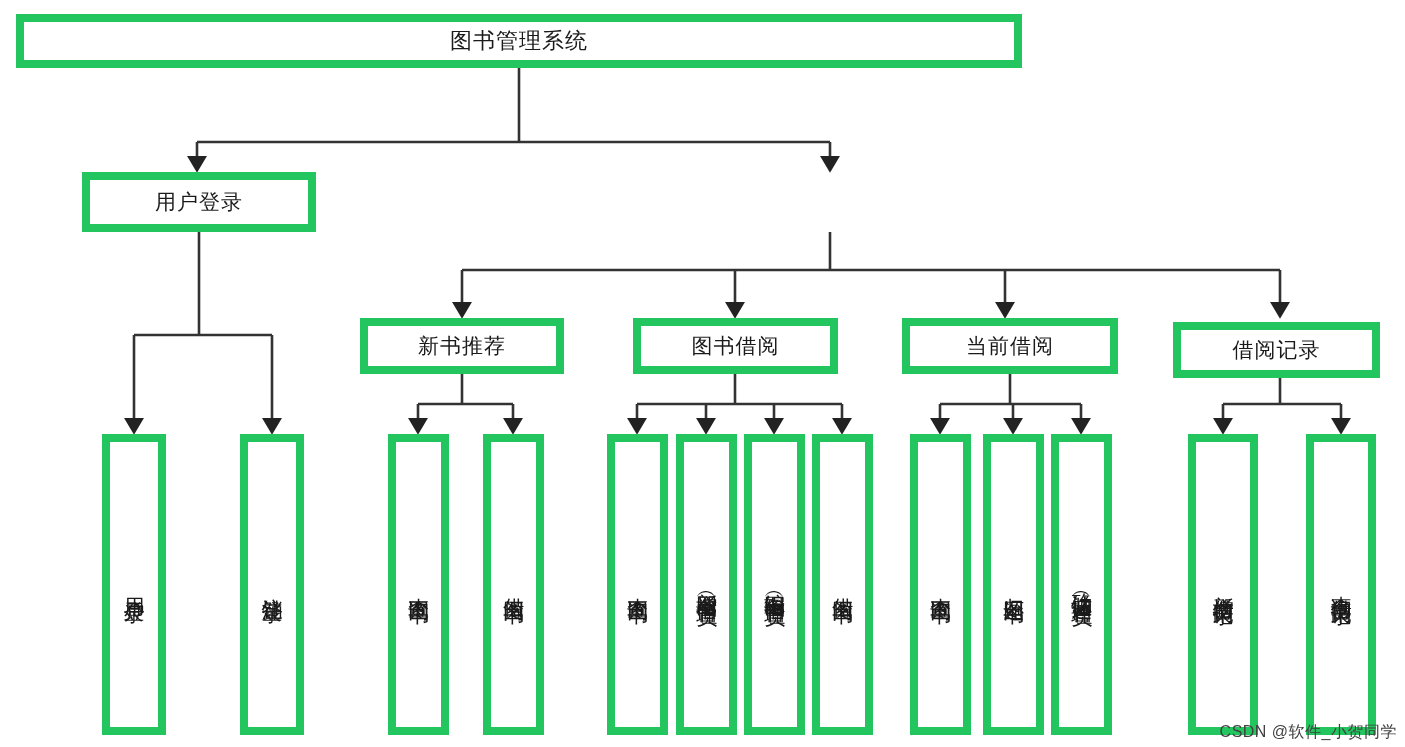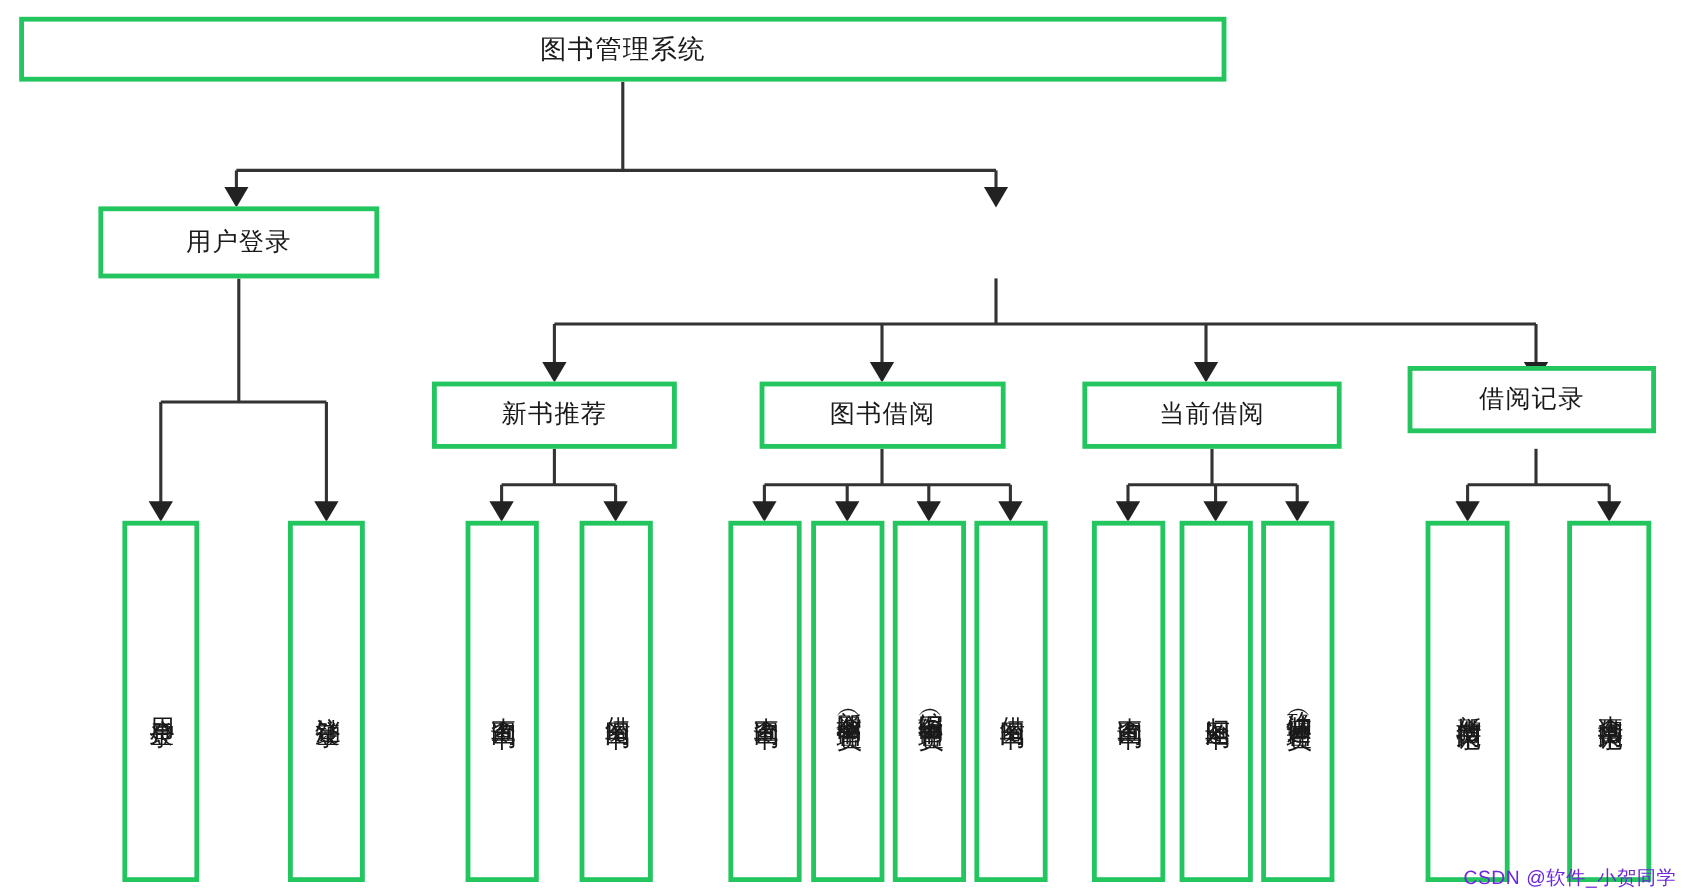--- a/index.html
+++ b/index.html
@@ -22,21 +22,21 @@
     left: 0;
     top: 0;
     width: 1405px;
     height: 747px;
     pointer-events: none;
   }
   .node {
     position: absolute;
     box-sizing: border-box;
     background: #ffffff;
-    border: 4px solid #22c55e;
+    border: 8px solid #22c55e;
     display: flex;
     align-items: center;
     justify-content: center;
     color: #1a1a1a;
     z-index: 2;
   }
   .node-h {
     font-size: 21px;
     letter-spacing: 1px;
     line-height: 1.2;
@@ -53,21 +53,21 @@
     padding: 4px 0;
   }
   .node-title {
     font-size: 22px;
   }
   #watermark {
     position: absolute;
     right: 8px;
     bottom: 4px;
     font-size: 16px;
-    color: #6d28d9;
+    color: #404040;
     letter-spacing: 0.5px;
     z-index: 3;
     white-space: nowrap;
   }
 </style>
 </head>
 <body>
 
 <div id="diagram-root">
 
@@ -121,21 +121,21 @@
     </g>
   </svg>
 
   <div class="node node-h node-title" style="left: 16px; top: 14px; width: 1006px; height: 54px;">图书管理系统</div>
 
   <div class="node node-h" style="left: 82px; top: 172px; width: 234px; height: 60px;">用户登录</div>
 
   <div class="node node-h" style="left: 360px; top: 318px; width: 204px; height: 56px;">新书推荐</div>
   <div class="node node-h" style="left: 902px; top: 318px; width: 216px; height: 56px;">当前借阅</div>
   <div class="node node-h" style="left: 633px; top: 318px; width: 205px; height: 56px;">图书借阅</div>
-  <div class="node node-h" style="left: 1173px; top: 305px; width: 207px; height: 56px;">借阅记录</div>
+  <div class="node node-h" style="left: 1173px; top: 322px; width: 207px; height: 56px;">借阅记录</div>
 
   <div class="node node-v" style="left: 102px; top: 434px; width: 64px; height: 301px;">用户登录</div>
   <div class="node node-v" style="left: 240px; top: 434px; width: 64px; height: 301px;">注销登录</div>
   <div class="node node-v" style="left: 388px; top: 434px; width: 61px; height: 301px;">查询图书</div>
   <div class="node node-v" style="left: 483px; top: 434px; width: 61px; height: 301px;">借阅图书</div>
   <div class="node node-v" style="left: 607px; top: 434px; width: 61px; height: 301px;">查询图书</div>
   <div class="node node-v" style="left: 676px; top: 434px; width: 61px; height: 301px;">新增图书（管理员）</div>
   <div class="node node-v" style="left: 744px; top: 434px; width: 61px; height: 301px;">编辑图书（管理员）</div>
   <div class="node node-v" style="left: 812px; top: 434px; width: 61px; height: 301px;">借阅图书</div>
   <div class="node node-v" style="left: 910px; top: 434px; width: 61px; height: 301px;">查询图书</div>

